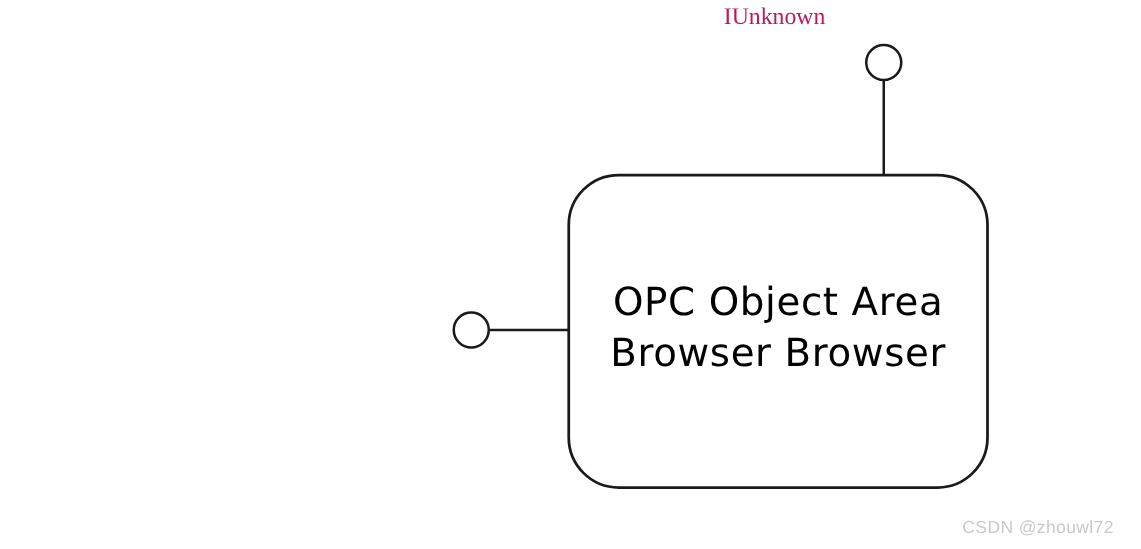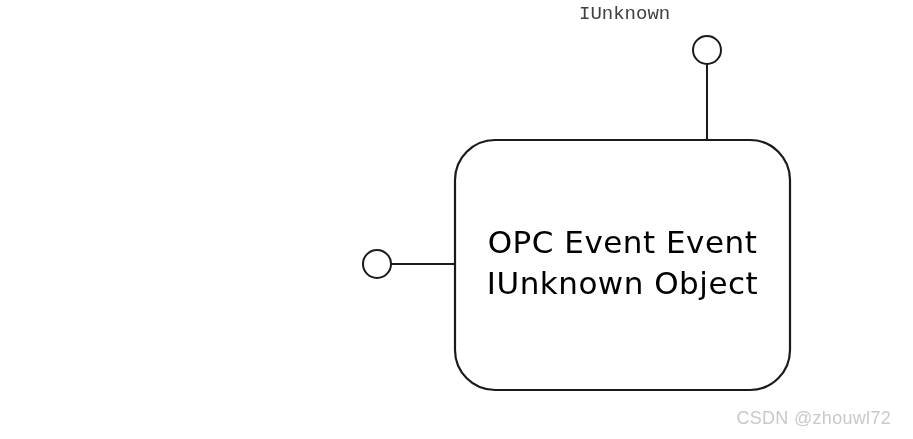--- a/index.html
+++ b/index.html
@@ -16,24 +16,24 @@
     font-family: "Liberation Sans", sans-serif;
   }
   #diagram-svg {
     position: absolute;
     inset: 0;
     width: 913px;
     height: 439px;
   }
   .lbl {
     position: absolute;
-    font-family: Liberation Mono, monospace;
+    font-family: Liberation Serif, serif;
     font-size: 19px;
     line-height: 22px;
-    color: #404040;
+    color: #be185d;
     white-space: nowrap;
   }
   #label-iunknown {
     left: 579px;
     top: 3px;
   }
   #label-ieventareabrowser {
     left: 80px;
     top: 252px;
   }
@@ -51,21 +51,21 @@
     font-weight: 400;
   }
   #component-title .line {
     display: block;
   }
   #watermark {
     position: absolute;
     right: 22px;
     bottom: 10px;
     font-family: "Liberation Sans", sans-serif;
-    font-size: 18px;
+    font-size: 14px;
     color: #c9c9c9;
     letter-spacing: 0.3px;
     white-space: nowrap;
   }
 </style>
 </head>
 <body>
 
 <div id="canvas">
 
@@ -79,19 +79,19 @@
 
     <circle cx="377" cy="264" r="14" fill="#ffffff" stroke="#1a1a1a" stroke-width="2"></circle>
 
     <rect x="455" y="140" width="335" height="250" rx="40" ry="40" fill="#ffffff" stroke="#1a1a1a" stroke-width="2.2"></rect>
   </svg>
 
   <div class="lbl" id="label-iunknown">IUnknown</div>
 
 
   <div id="component-title">
-    <span class="line">OPC Event Event</span>
-    <span class="line">IUnknown Object</span>
+    <span class="line">OPC Object Area</span>
+    <span class="line">Browser Browser</span>
   </div>
 
   <div id="watermark">CSDN @zhouwl72</div>
 
 </div>
 
 </body></html>

